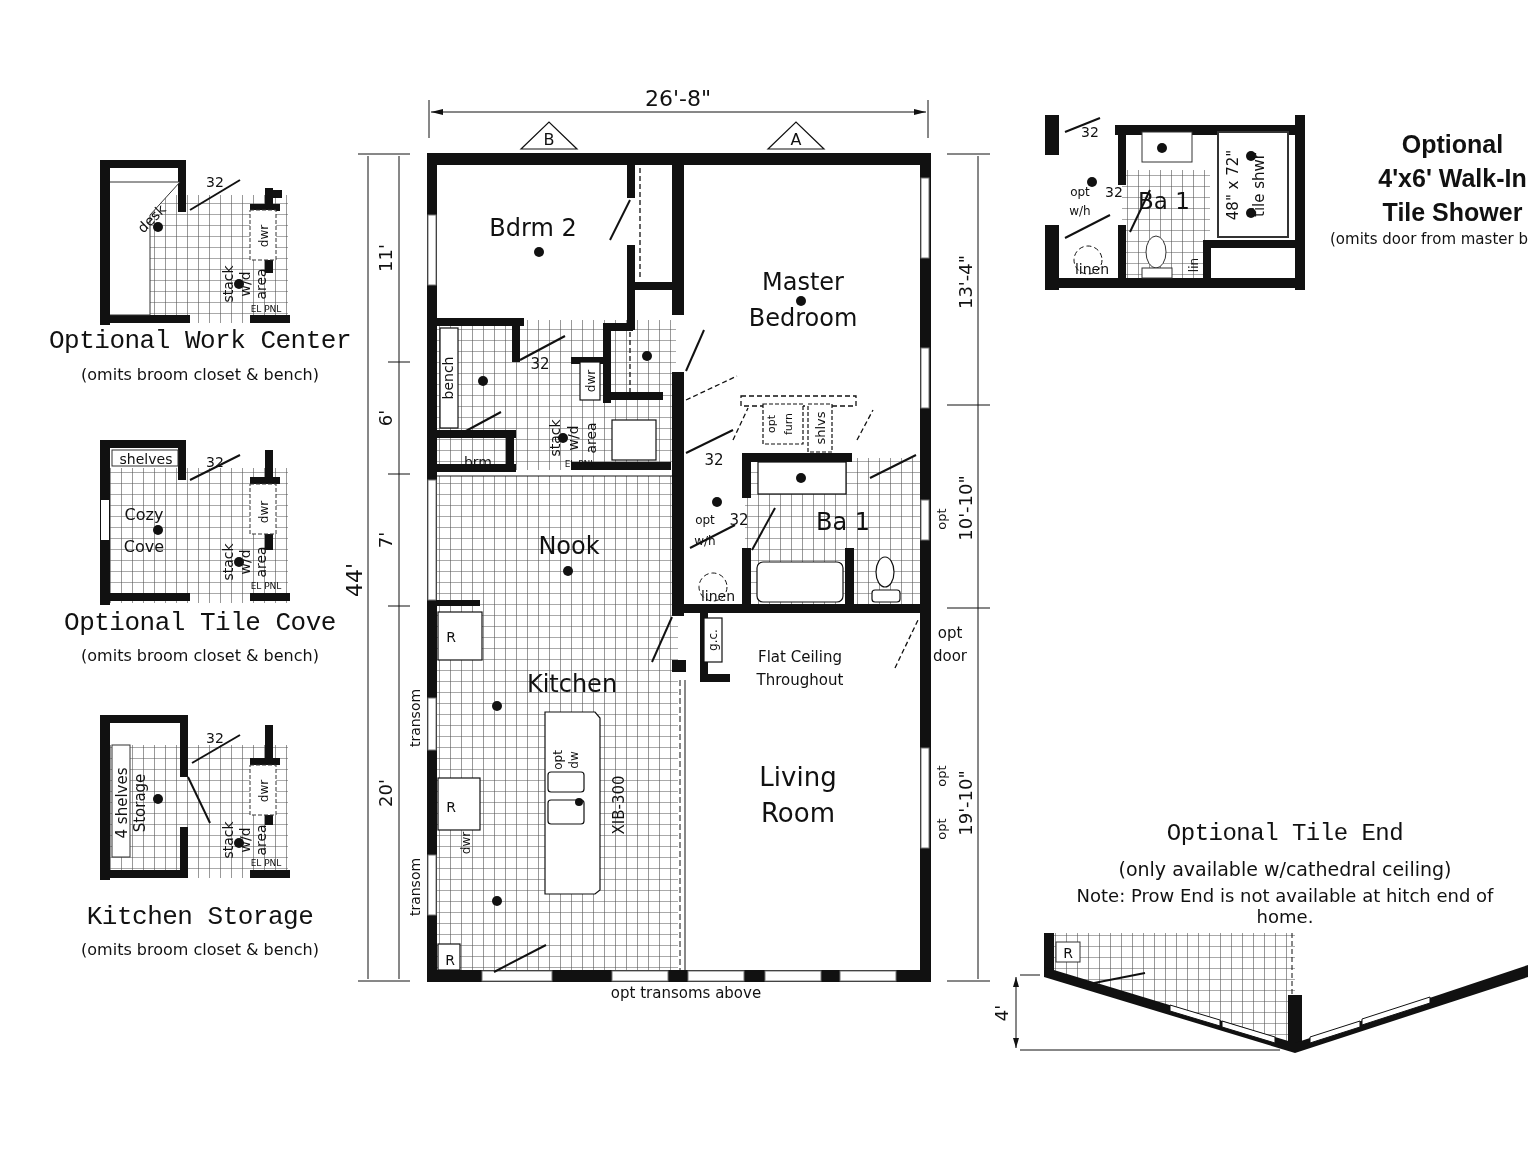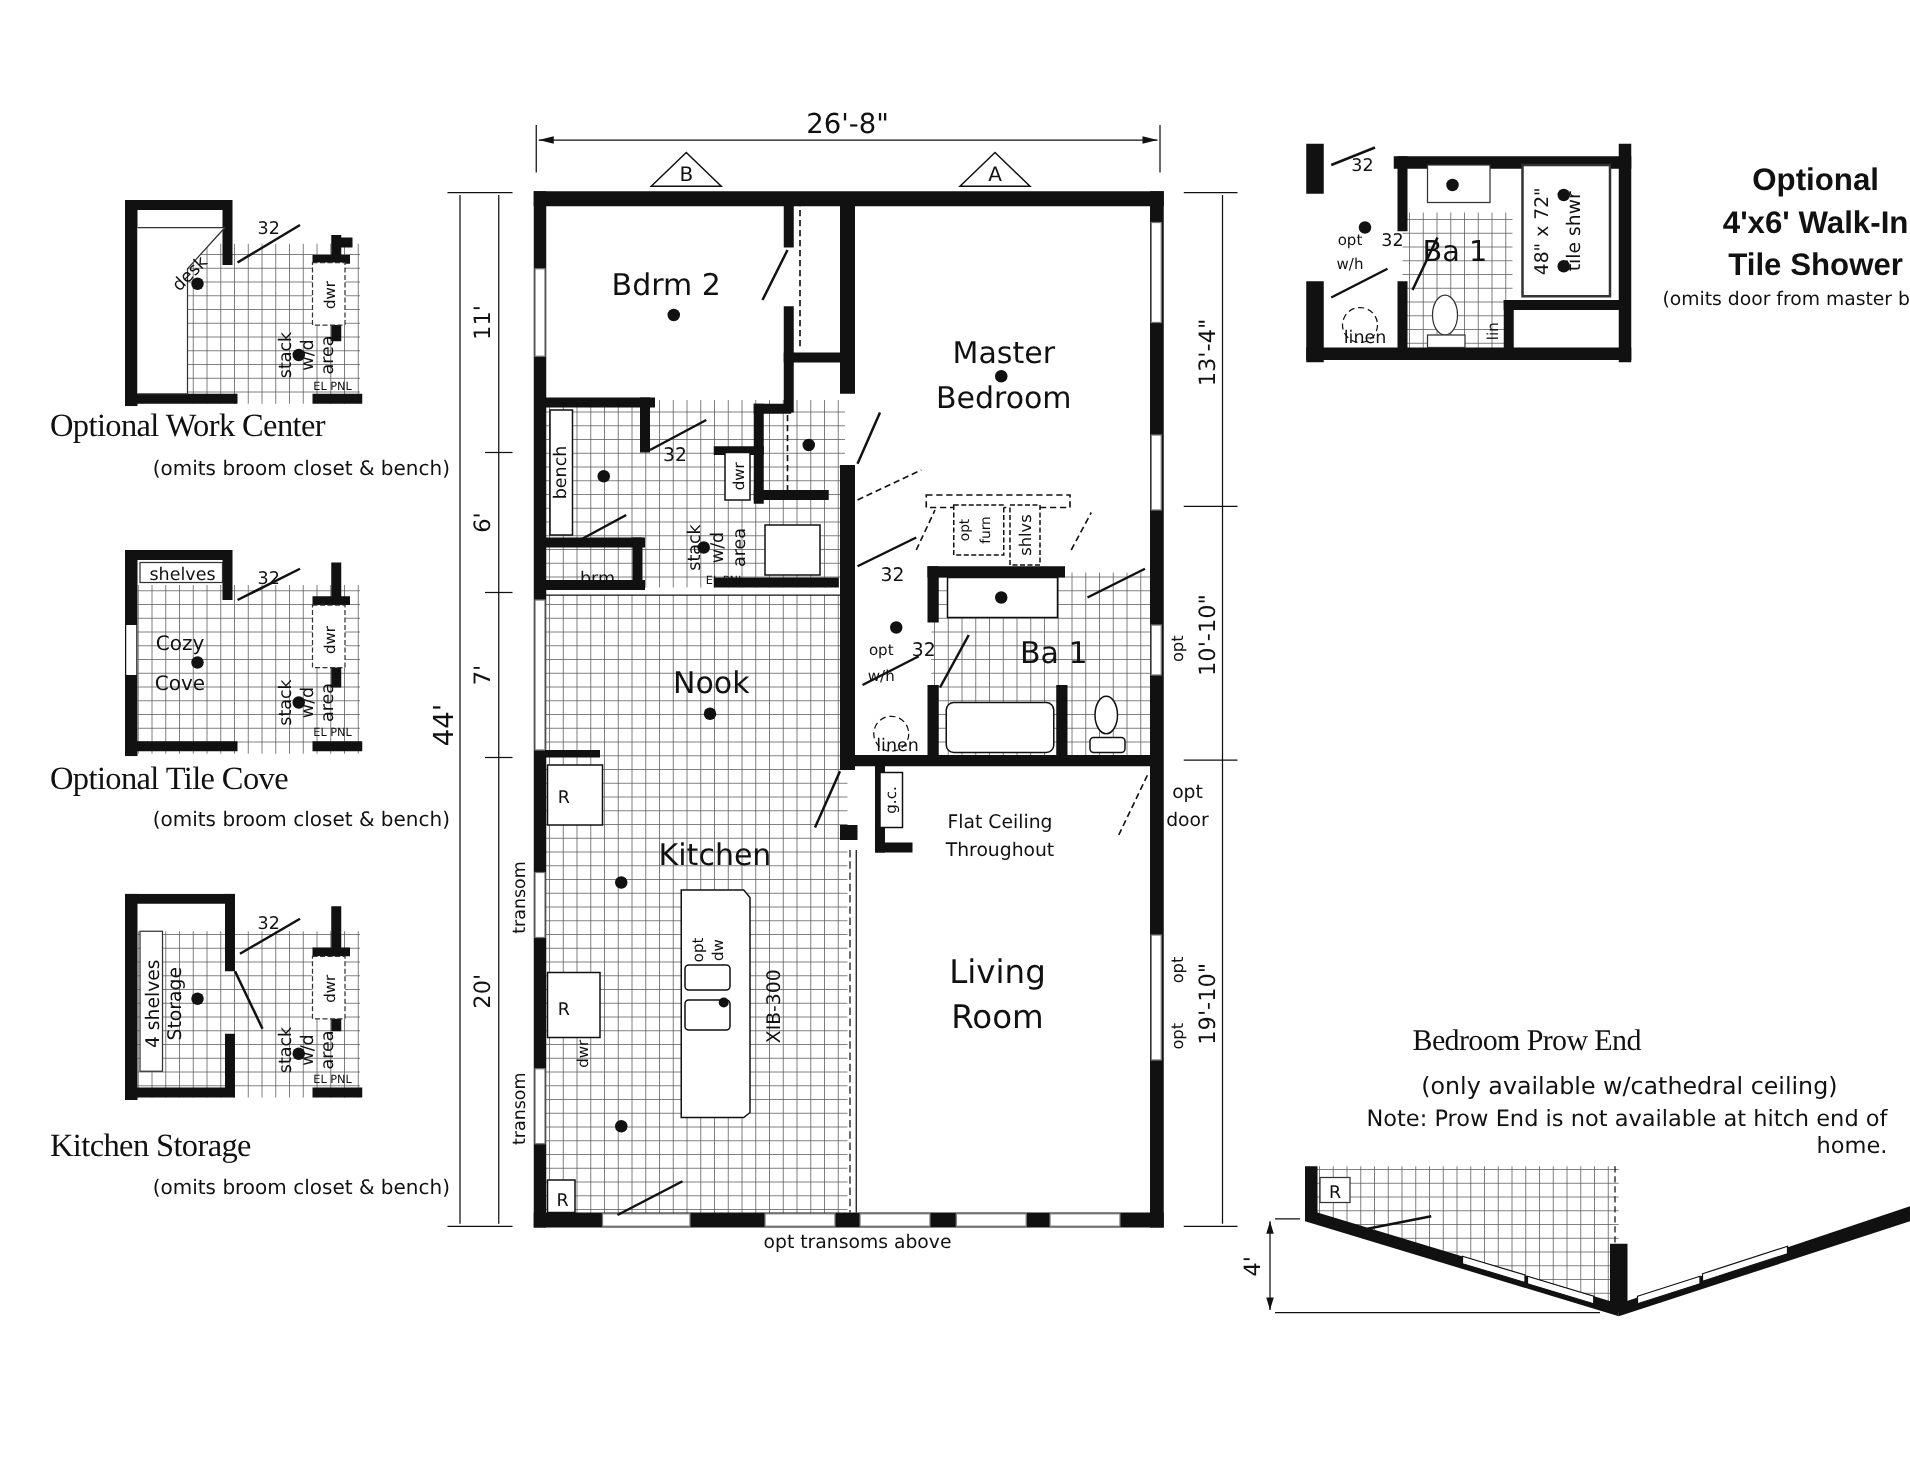--- a/index.html
+++ b/index.html
@@ -1,21 +1,21 @@
 <!DOCTYPE html>
 <html><head>
 <meta charset="utf-8">
 <style>
   html, body { margin:0; padding:0; background:#fff; }
   body { width:1528px; height:1170px; position:relative; overflow:hidden;
          font-family:"DejaVu Sans", sans-serif; color:#111; }
   .abs { position:absolute; }
   svg text { font-family:"DejaVu Sans", sans-serif; fill:#111; }
-  .cap-title { position:absolute; text-align:left; font-size:26px; font-family:Liberation Serif, serif; letter-spacing:-0.5px; }
-  .cap-sub { position:absolute; text-align:right; font-size:16px; font-family:"DejaVu Sans", sans-serif; }
+  .cap-title { position:absolute; text-align:center; font-size:26px; font-family:Liberation Mono, monospace; letter-spacing:-0.5px; }
+  .cap-sub { position:absolute; text-align:center; font-size:16px; font-family:"DejaVu Sans", sans-serif; }
   .bold-title { position:absolute; text-align:center; font-weight:bold; font-size:25px; font-family:"Liberation Sans", sans-serif; line-height:34px; }
 </style>
 </head>
 <body>
 
 <svg class="abs" style="left:0;top:0" width="1528" height="1170" viewBox="0 0 1528 1170">
   <defs>
     <pattern id="tile" width="11" height="11" patternUnits="userSpaceOnUse">
       <path d="M11 0 V11 M0 11 H11" stroke="#555" stroke-width="1.2" fill="none"></path>
     </pattern>
@@ -358,21 +358,21 @@
     <text transform="translate(158,155) rotate(-90)" text-anchor="middle" font-size="12">lin</text>
   </g>
 </svg>
 <div class="bold-title" style="left:1340px;top:127px;width:225px">
   <div>Optional</div>
   <div>4'x6' Walk-In</div>
   <div>Tile Shower</div>
 </div>
 <div class="cap-sub" style="left:1330px;top:230px;width:220px;text-align:left;font-size:15px;white-space:nowrap">(omits door from master b</div>
 
-<div class="cap-title" style="left:1130px;top:820px;width:310px;font-size:24px">Bedroom Prow End</div>
+<div class="cap-title" style="left:1130px;top:820px;width:310px;font-size:24px">Optional Tile End</div>
 <div class="cap-sub" style="left:1100px;top:858px;width:370px;font-size:19px">(only available w/cathedral ceiling)</div>
 <div class="cap-sub" style="left:1060px;top:885px;width:450px;font-size:18px">Note: Prow End is not available at hitch end of home.</div>
 
 <svg class="abs" style="left:990px;top:925px" width="538" height="140" viewBox="0 0 538 140">
   <polygon points="62,8 305,8 305,120 60,45" fill="url(#tile)"></polygon>
   <g fill="#111">
     <rect x="54" y="8" width="10" height="38"></rect>
     <polygon points="54,42 305,118 305,128 54,52"></polygon>
     <polygon points="298,70 312,70 312,125 298,125"></polygon>
     <polygon points="305,118 538,40 538,52 305,128"></polygon>

